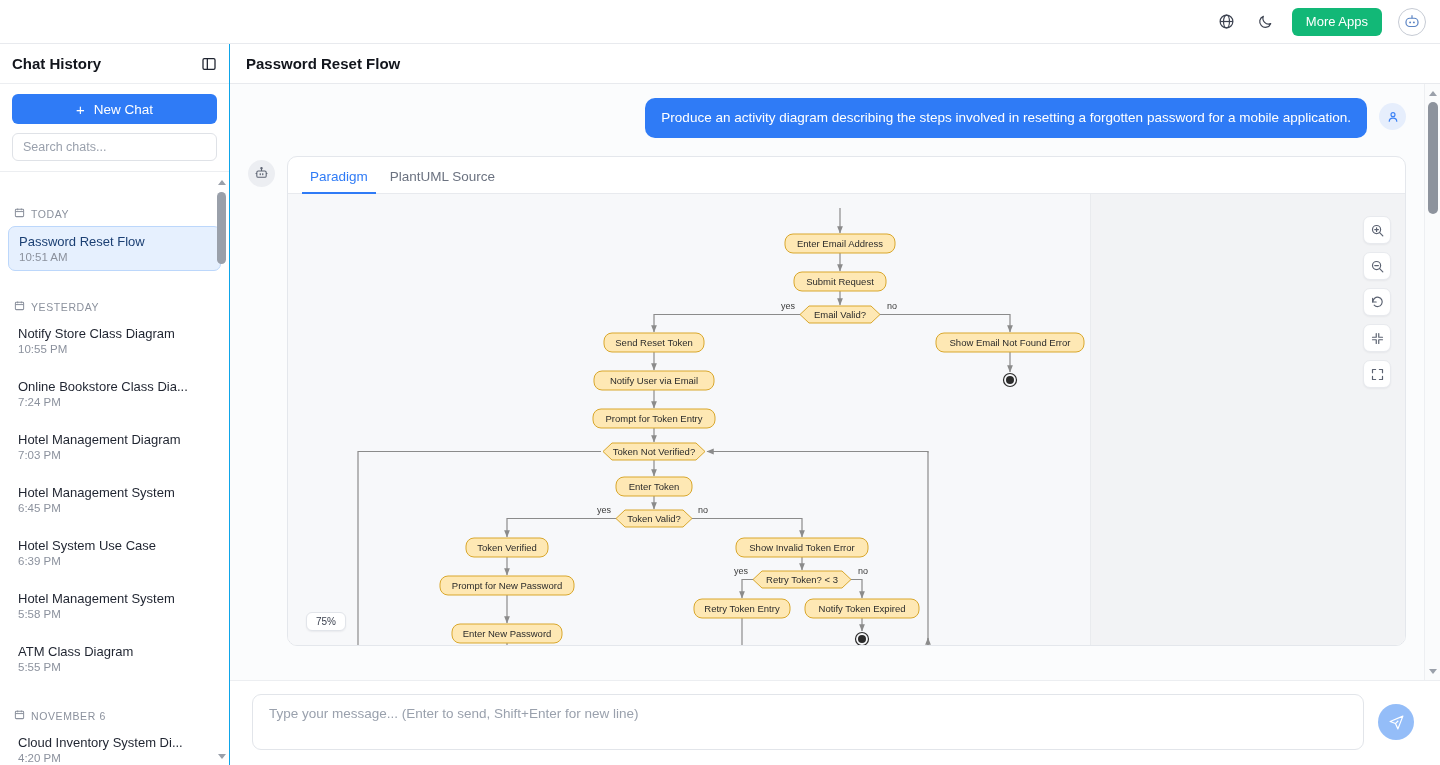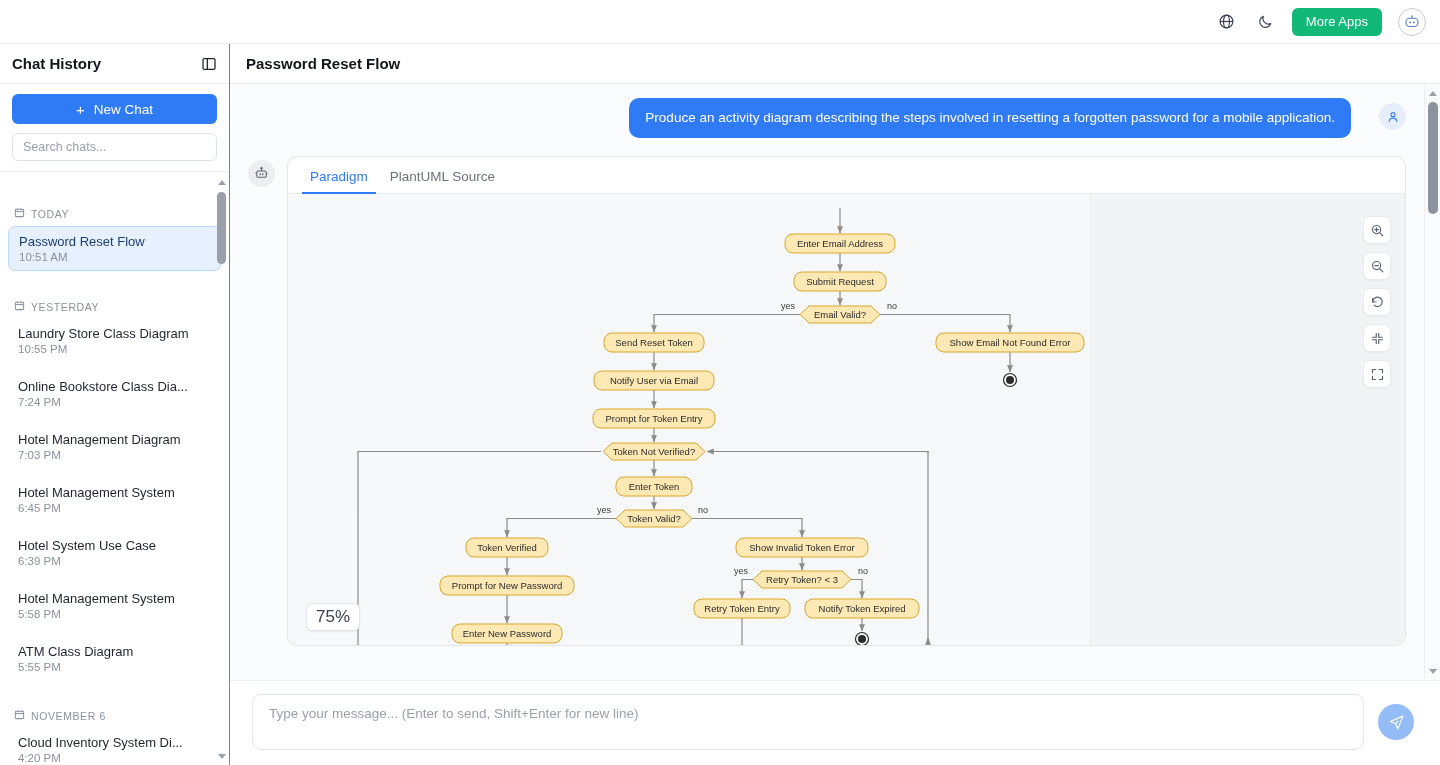--- a/index.html
+++ b/index.html
@@ -122,21 +122,21 @@
   .main { flex: 1; display: flex; flex-direction: column; min-width: 0; background: #fff; }
   .main-head {
     height: 40px; min-height: 40px; display: flex; align-items: center;
     padding: 0 16px; border-bottom: 1px solid #e8eaee;
   }
   .main-title { font-size: 15px; font-weight: bold; color: #12151c; }
 
   .chat-area { flex: 1; display: flex; min-height: 0; background: #fbfcfd; }
   .chat-scrollwrap { flex: 1; min-width: 0; position: relative; overflow: hidden; padding: 14px 18px 0 18px; }
 
-  .msg-user { display: flex; justify-content: flex-end; align-items: flex-start; gap: 28px; }
+  .msg-user { display: flex; justify-content: flex-end; align-items: flex-start; gap: 12px; }
   .u-avatar {
     width: 27px; height: 27px; border-radius: 50%; background: #e6eefc;
     display: flex; align-items: center; justify-content: center; color: #3b82f6;
     margin-top: 5px; flex: 0 0 27px;
   }
   .bubble-user {
     background: #2f7bf6; color: #fff; border-radius: 10px;
     padding: 11px 16px; font-size: 13.5px; max-width: 740px; line-height: 1.35;
   }
 
@@ -159,21 +159,21 @@
   .tab.active { color: #2f7bf6; border-bottom-color: #2f7bf6; }
 
   .canvas-outer { flex: 1; position: relative; background: #f2f3f5; overflow: hidden; }
   .canvas {
     position: absolute; left: 0; top: 0; width: 803px; height: 100%;
     background: #f7f8fa; border-right: 1px solid #e9ebee;
   }
   .zoom-badge {
     position: absolute; left: 18px; bottom: 14px;
     background: #fff; border: 1px solid #e2e5ea; border-radius: 6px;
-    font-size: 17px; color: #3c4250; padding: 3px 9px;
+    font-size: 10px; color: #3c4250; padding: 3px 9px;
     box-shadow: 0 1px 2px rgba(16,24,40,.06); z-index: 5;
   }
   .zoom-tools {
     position: absolute; right: 14px; top: 22px; display: flex; flex-direction: column; gap: 8px; z-index: 5;
   }
   .ztool {
     width: 28px; height: 28px; border-radius: 7px; background: #fff;
     border: 1px solid #e8eaee; display: flex; align-items: center; justify-content: center;
     color: #5b6271; cursor: pointer; box-shadow: 0 1px 2px rgba(16,24,40,.05);
   }
@@ -282,21 +282,21 @@
             <div class="grp-label">
               <span><svg width="11" height="11" viewBox="0 0 24 24" fill="none" stroke="currentColor" stroke-width="2.2">
                   <rect x="3" y="5" width="18" height="16" rx="2"></rect>
                   <line x1="3" y1="10" x2="21" y2="10"></line>
                   <line x1="8" y1="3" x2="8" y2="7"></line>
                   <line x1="16" y1="3" x2="16" y2="7"></line>
                 </svg></span>
               <span>YESTERDAY</span>
             </div>
             <div class="chat-item" style="margin-bottom: 10px;">
-              <div class="chat-name">Laundry Store Class Diagram</div>
+              <div class="chat-name">Notify Store Class Diagram</div>
               <div class="chat-time">10:55 PM</div>
             </div>
             <div class="chat-item" style="margin-bottom: 10px;">
               <div class="chat-name">Online Bookstore Class Dia...</div>
               <div class="chat-time">7:24 PM</div>
             </div>
             <div class="chat-item" style="margin-bottom: 10px;">
               <div class="chat-name">Hotel Management Diagram</div>
               <div class="chat-time">7:03 PM</div>
             </div>

